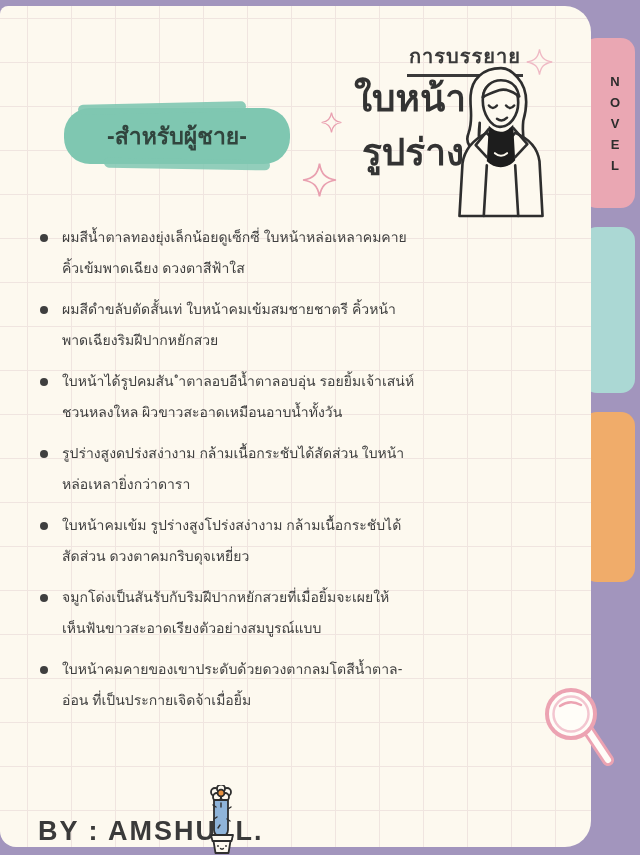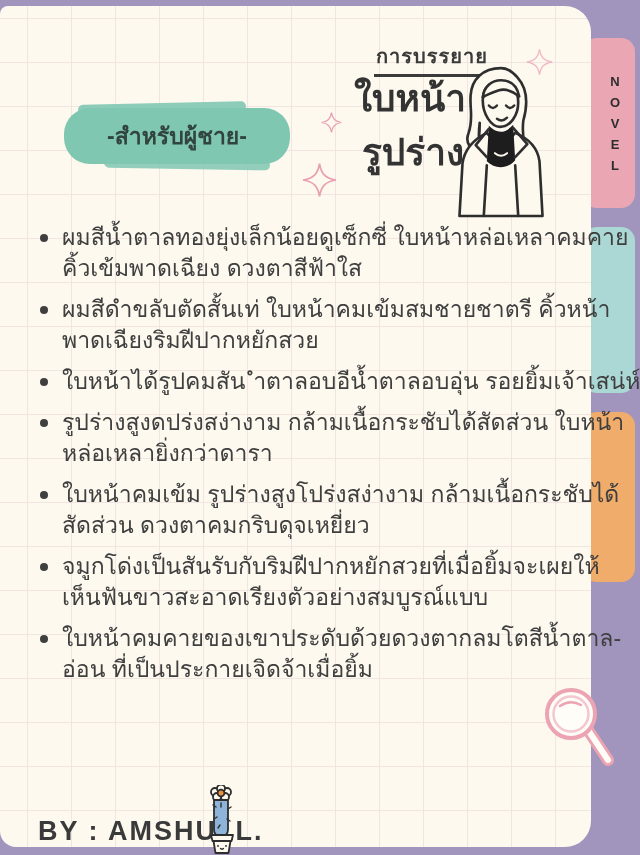--- a/index.html
+++ b/index.html
@@ -69,21 +69,21 @@
     content:"";position:absolute;left:14px;right:44px;top:-5px;height:10px;
     background:var(--badge_green);border-radius:6px;transform:rotate(-1.2deg);
     opacity:.9;
   }
   .badge::after{
     content:"";position:absolute;left:40px;right:20px;bottom:-5px;height:10px;
     background:var(--badge_green);border-radius:6px;transform:rotate(1deg);
     opacity:.85;
   }
   .category{
-    position:absolute;left:374px;top:34px;
+    position:absolute;left:407px;top:34px;
     font-size:20px;font-weight:bold;letter-spacing:1px;color:#3a3a3a;
     border-bottom:3px solid #3a3a3a;padding:0 2px 2px 2px;
   }
   .title-1{
     position:absolute;left:354px;top:62px;
     font-size:37px;font-weight:bold;color:#333;
   }
   .title-2{
     position:absolute;left:362px;top:116px;
     font-size:37px;font-weight:bold;color:#333;
@@ -95,21 +95,21 @@
   .sp3{left:302px;top:147px;width:35px;height:54px;}
   
   .bullets{
     position:absolute;left:36px;top:216px;width:540px;
     list-style:none;
   }
   .bullet-item{
     position:relative;
     padding-left:26px;
     margin-bottom:10px;
-    font-size:23px;line-height:31px;color:var(--text_dark);
+    font-size:14px;line-height:31px;color:var(--text_dark);
     white-space:nowrap;
   }
   .bullet-item .dot{
     position:absolute;left:4px;top:12px;width:8px;height:8px;border-radius:50%;
     background:var(--text_dark);
   }
   .bl{display:block;}
   
   .byline{
     position:absolute;left:38px;top:810px;
@@ -184,20 +184,21 @@
 
       <li class="bullet-item">
         <span class="dot"></span>
         <span class="bl">ผมสีดำขลับตัดสั้นเท่ ใบหน้าคมเข้มสมชายชาตรี คิ้วหน้า</span>
         <span class="bl">พาดเฉียงริมฝีปากหยักสวย</span>
       </li>
 
       <li class="bullet-item">
         <span class="dot"></span>
         <span class="bl">ใบหน้าได้รูปคมสัน ำตาลอบอีน้ำตาลอบอุ่น รอยยิ้มเจ้าเสน่ห์</span>
+        <span class="bl">ชวนหลงใหล ผิวขาวสะอาดเหมือนอาบน้ำทั้งวัน</span>
       </li>
 
       <li class="bullet-item">
         <span class="dot"></span>
         <span class="bl">รูปร่างสูงดปร่งสง่างาม กล้ามเนื้อกระชับได้สัดส่วน ใบหน้า</span>
         <span class="bl">หล่อเหลายิ่งกว่าดารา</span>
       </li>
 
       <li class="bullet-item">
         <span class="dot"></span>

